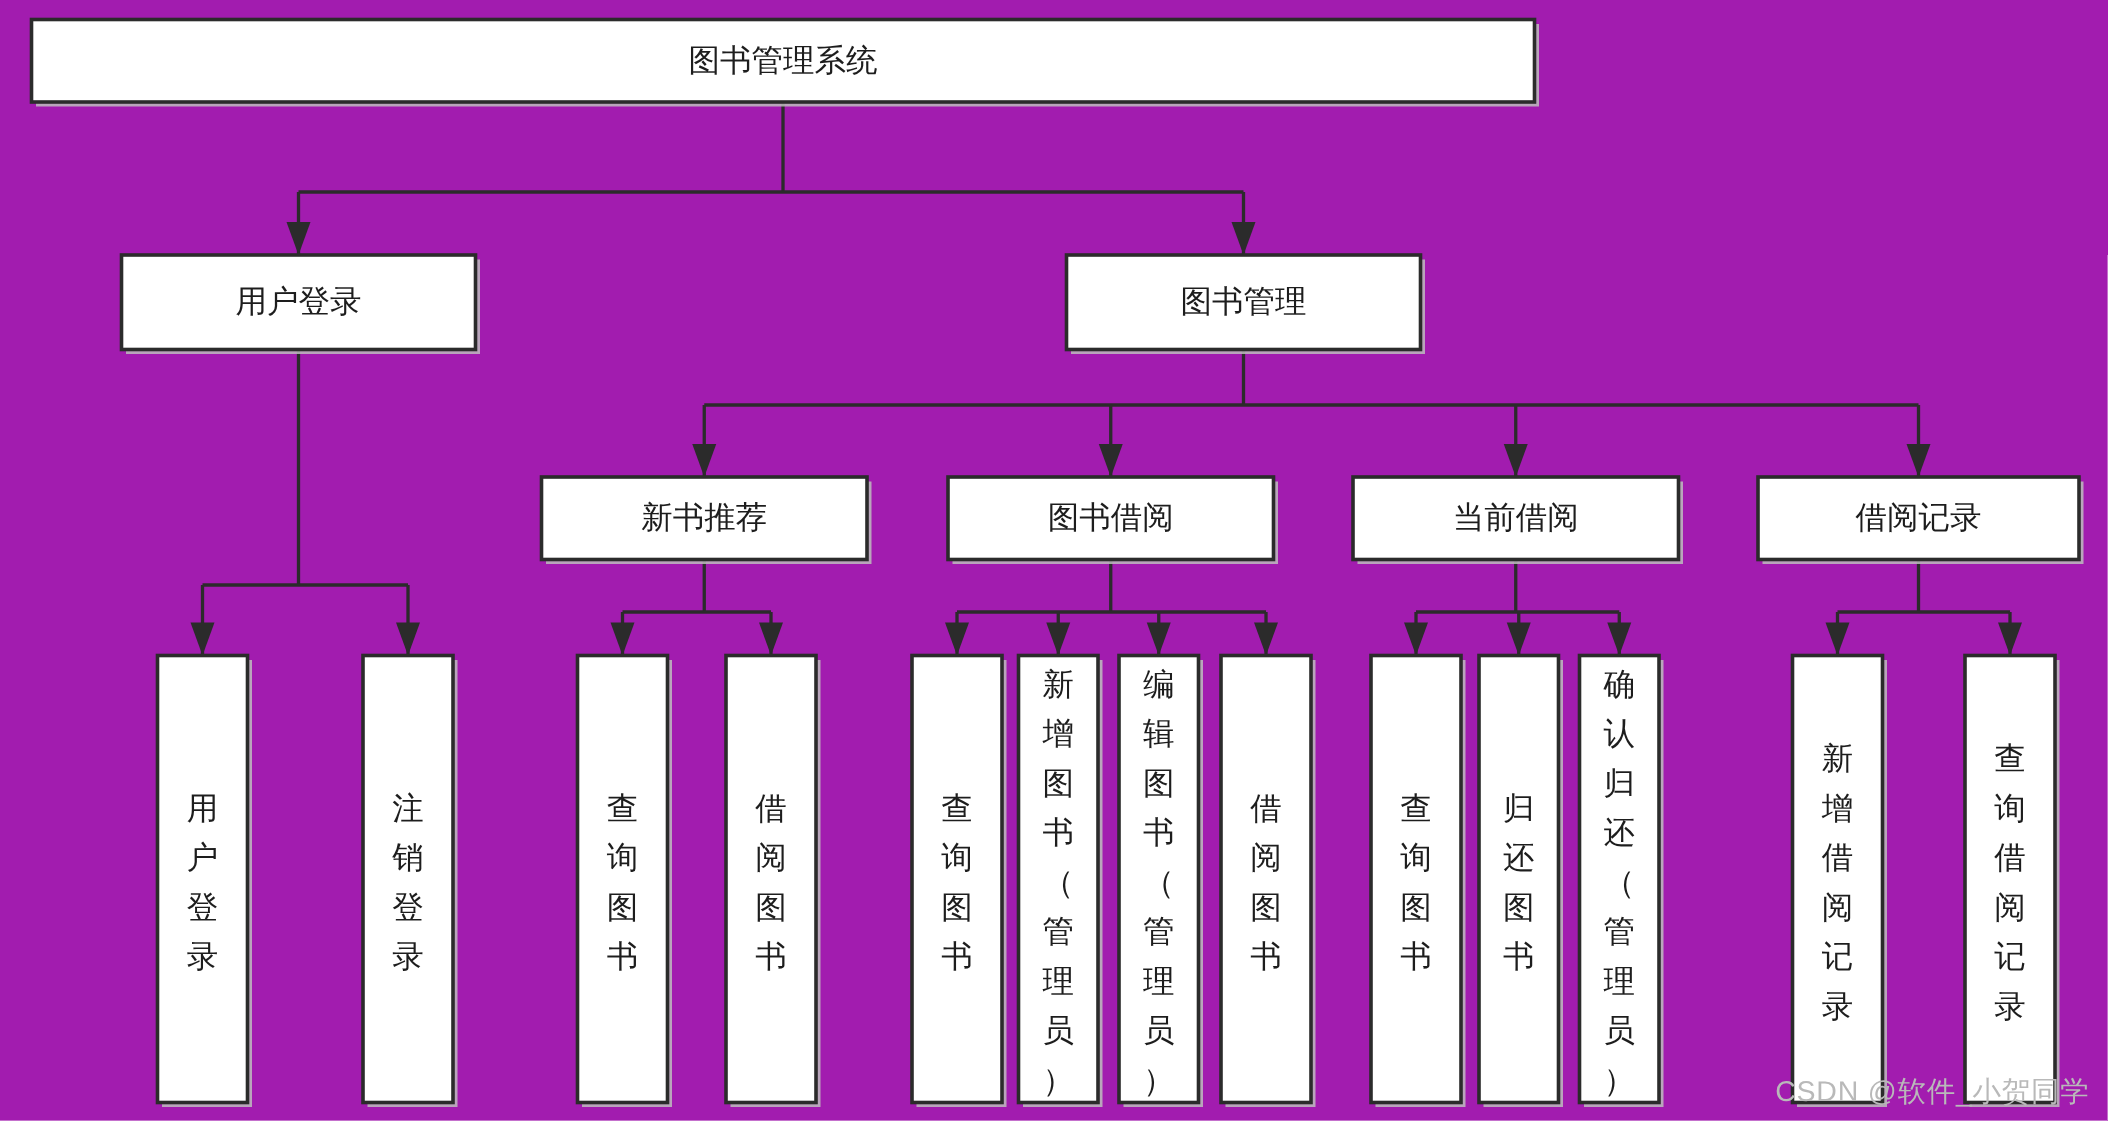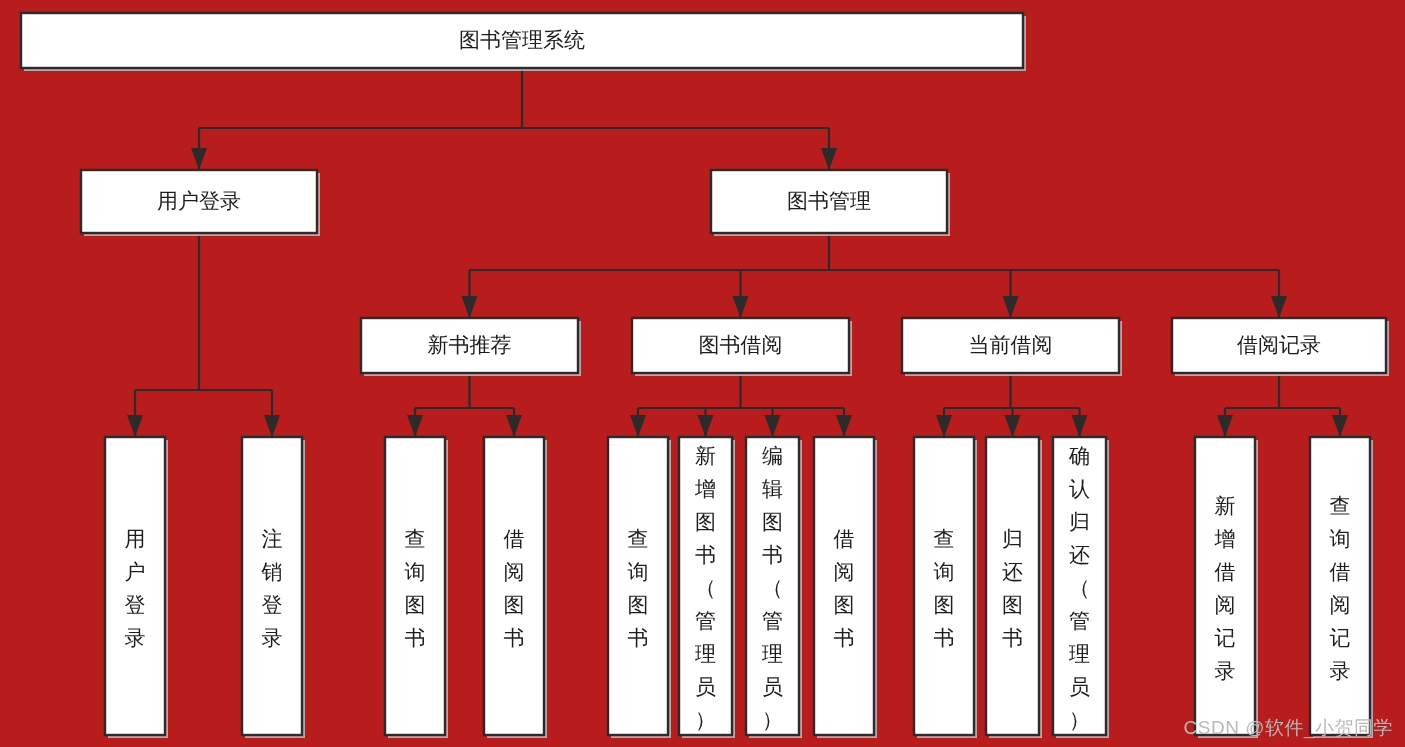--- a/index.html
+++ b/index.html
@@ -11,21 +11,21 @@
     width: 1405px;
     height: 747px;
     font-family: "Liberation Sans", "DejaVu Sans", sans-serif;
     overflow: hidden;
     position: relative;
   }
   #diagram-root {
     position: relative;
     width: 1405px;
     height: 747px;
-    background: #b91c1c;
+    background: #a21caf;
   }
   svg#flowchart {
     position: absolute;
     left: 0;
     top: 0;
     width: 1405px;
     height: 747px;
     display: block;
   }
   .node-rect {

